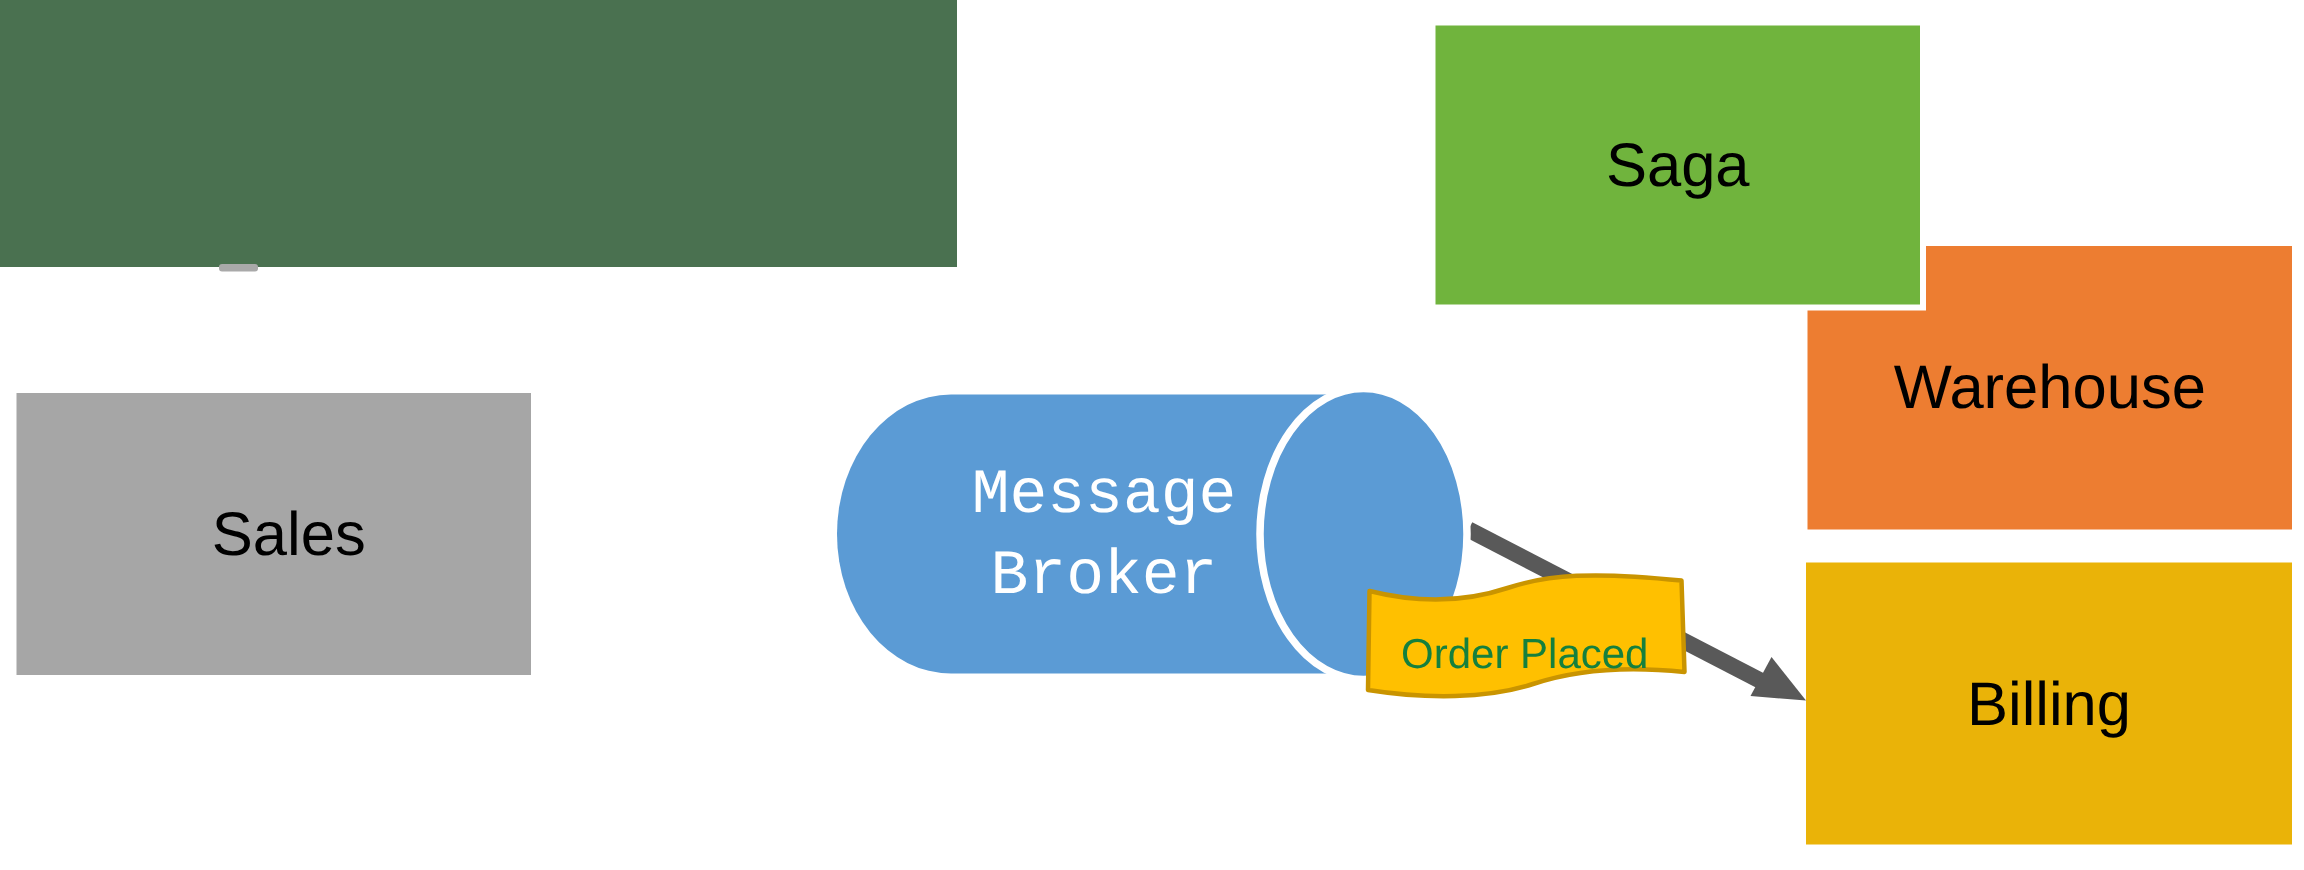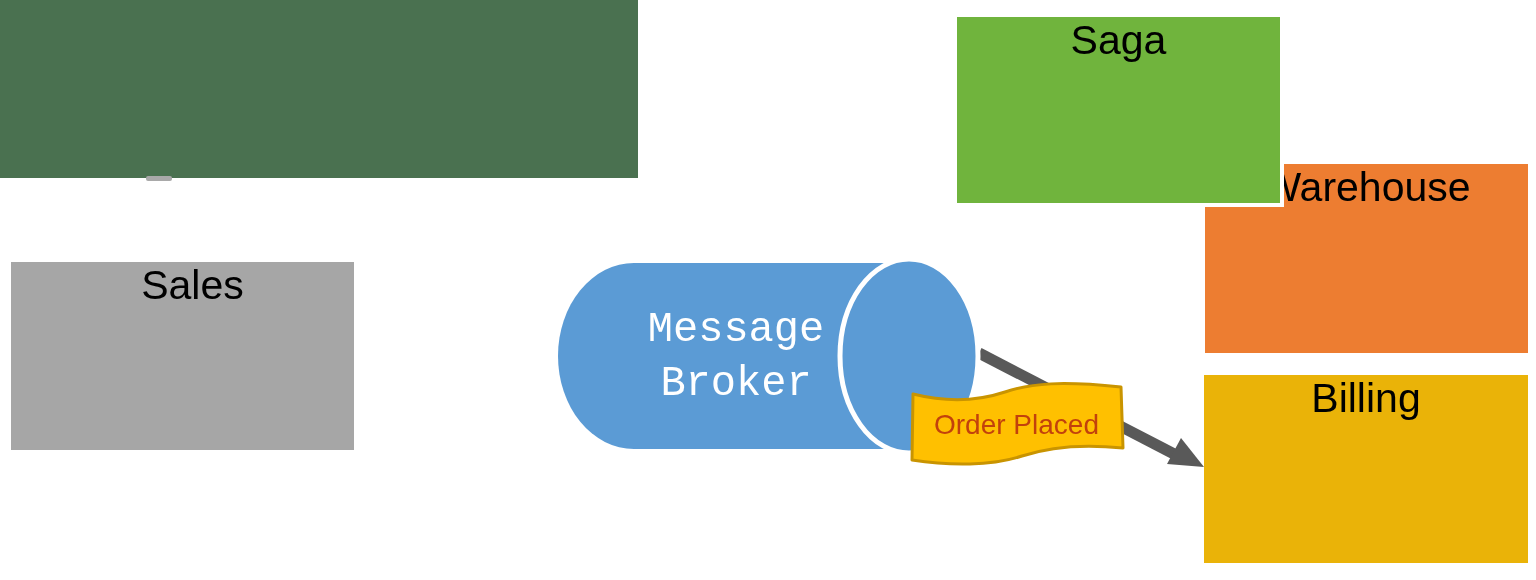--- a/index.html
+++ b/index.html
@@ -7,21 +7,21 @@
     position: relative;
     width: 1536px;
     height: 580px;
     background: #ffffff;
     overflow: hidden;
     font-family: "Liberation Sans", sans-serif;
   }
   .abs { position: absolute; }
   .node {
     display: flex;
-    align-items: flex-start;
+    align-items: center;
     justify-content: center;
     font-size: 41px;
     color: #000000;
     text-align: center;
   }
   
   #header-panel { left: 0; top: 0; width: 638px; height: 178px; background: #4A7150; z-index: 1; }
   #gray-artifact { left: 146px; top: 176px; width: 26px; height: 5px; background: #A9A9A9; border-radius: 2px; z-index: 2; }
   #sales-box { left: 11px; top: 262px; width: 323px; height: 188px; background: #A6A6A6; z-index: 1; padding-left: 20px; }
   #warehouse-box { left: 1205px; top: 164px; width: 323px; height: 189px; background: #ED7D31; z-index: 1; }
@@ -35,22 +35,22 @@
   .arrow-head { fill: #595959; }
   .banner { fill: #FFC000; stroke: #C99400; stroke-width: 3px; stroke-linejoin: round; }
   
   #broker-label {
     left: 560px; top: 265px; width: 352px; height: 184px;
     display: flex; flex-direction: column; align-items: center; justify-content: center;
     color: #ffffff; font-size: 42px; line-height: 54px; text-align: center; z-index: 4; font-family: Liberation Mono, monospace;
   }
   #order-placed-label {
     left: 912px; top: 398px; width: 209px; height: 54px;
-    display: flex; align-items: center; justify-content: center;
-    color: #c2410c; font-size: 28px; z-index: 5;
+    display: flex; align-items: flex-end; justify-content: center;
+    color: #15803d; font-size: 28px; z-index: 5;
   }
 </style>
 </head>
 <body>
 
 <div id="canvas">
 
   <div id="header-panel" class="abs"></div>
   <div id="gray-artifact" class="abs"></div>
 

